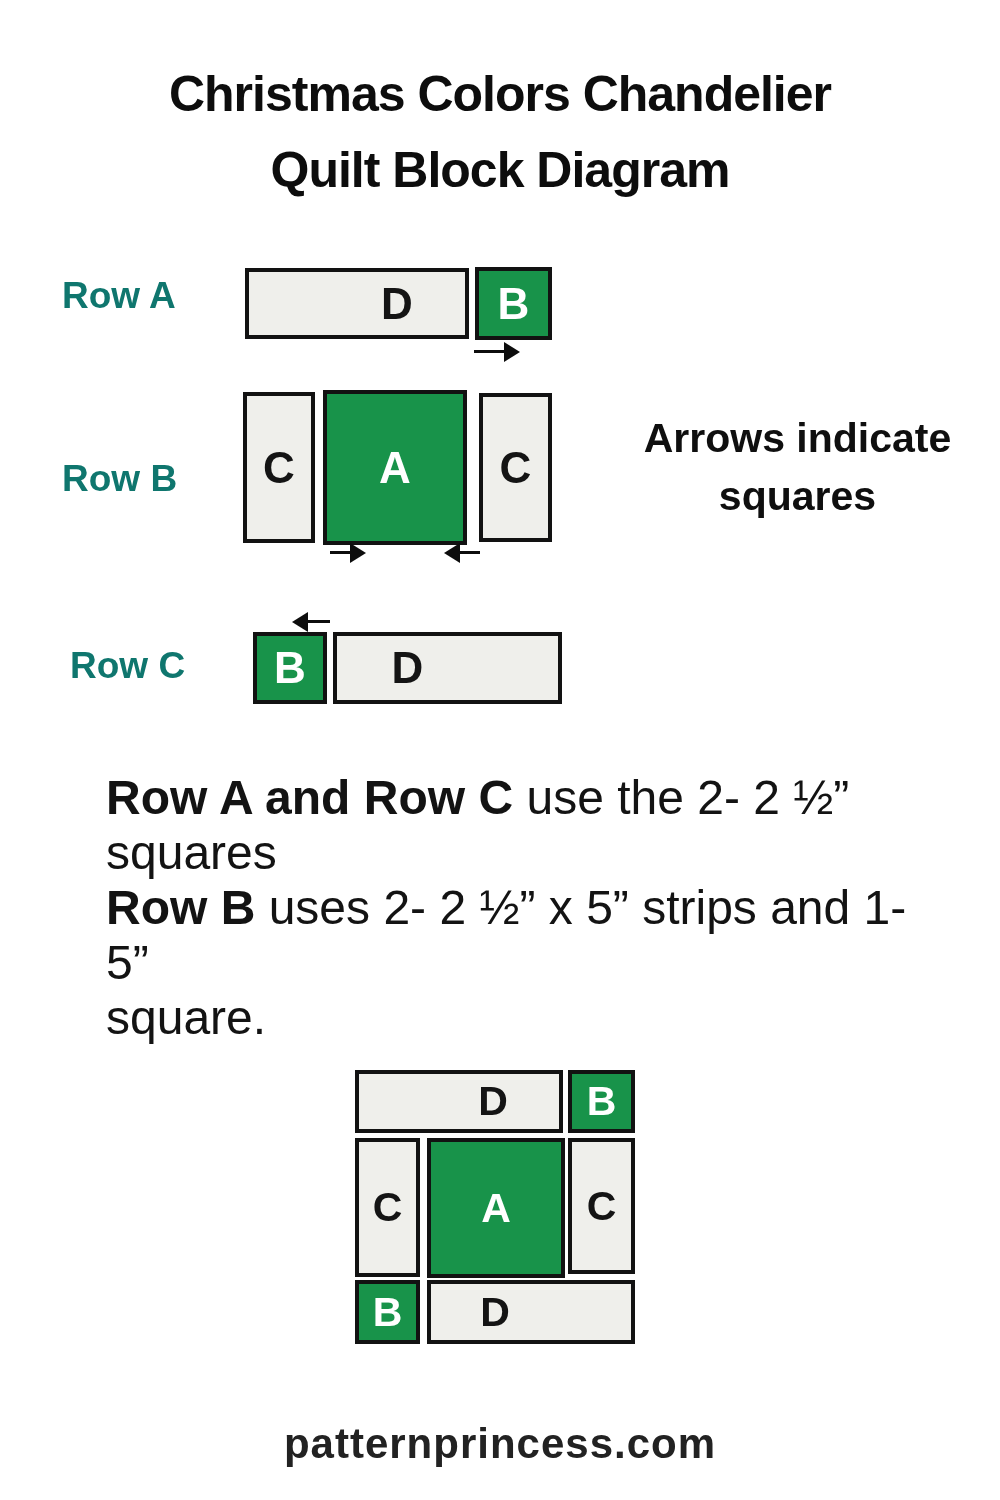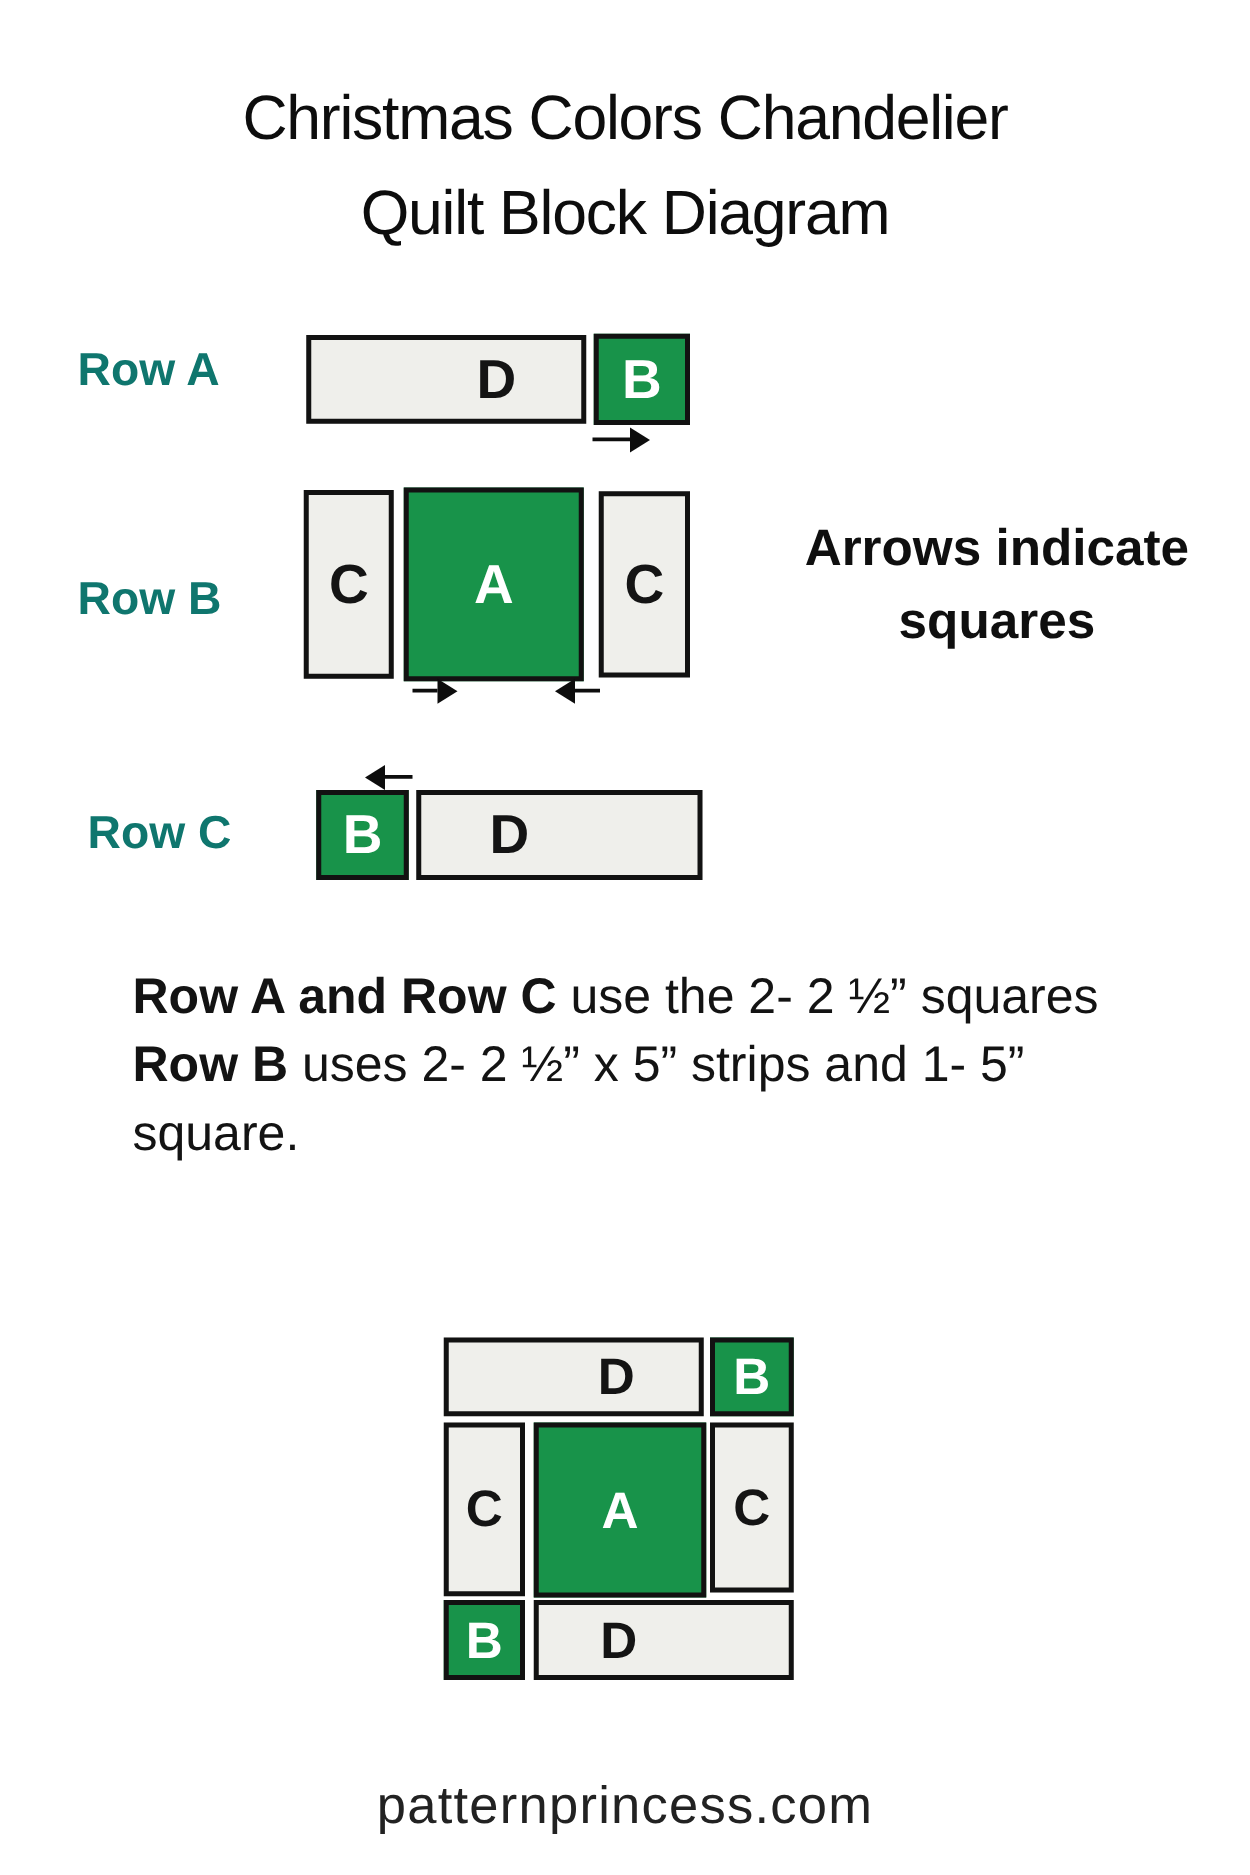--- a/index.html
+++ b/index.html
@@ -12,21 +12,21 @@
     font-family: "Liberation Sans", sans-serif;
     color: #111111;
     overflow: hidden;
   }
 
   
   .title {
     position: absolute;
     left: 0; right: 0; top: 56px;
     text-align: center;
-    font-weight: 400;
+    font-weight: 700;
     font-size: 50px;
     line-height: 76px;
     letter-spacing: -1px;
     color: #0d0d0d;
   }
   .title div { white-space: nowrap; }
 
   
   .row-label {
     position: absolute;
@@ -116,33 +116,33 @@
     font-weight: 700;
     font-size: 41px;
     line-height: 58px;
     color: #0f0f0f;
   }
 
   
   .instructions {
     position: absolute;
     left: 106px; top: 770px; width: 830px;
-    font-size: 40px;
+    font-size: 48px;
     line-height: 55px;
     color: #131313;
   }
   .instructions b { font-weight: 700; }
 
   
   .footer {
     position: absolute;
     left: 0; right: 0; top: 1420px;
     text-align: center;
     font-size: 42px;
-    font-weight: 400;
+    font-weight: 700;
     letter-spacing: 1px;
     color: #222222;
   }
 </style>
 </head>
 <body>
 
 <div class="canvas">
 
   <h1 class="title" style="margin:0;">

